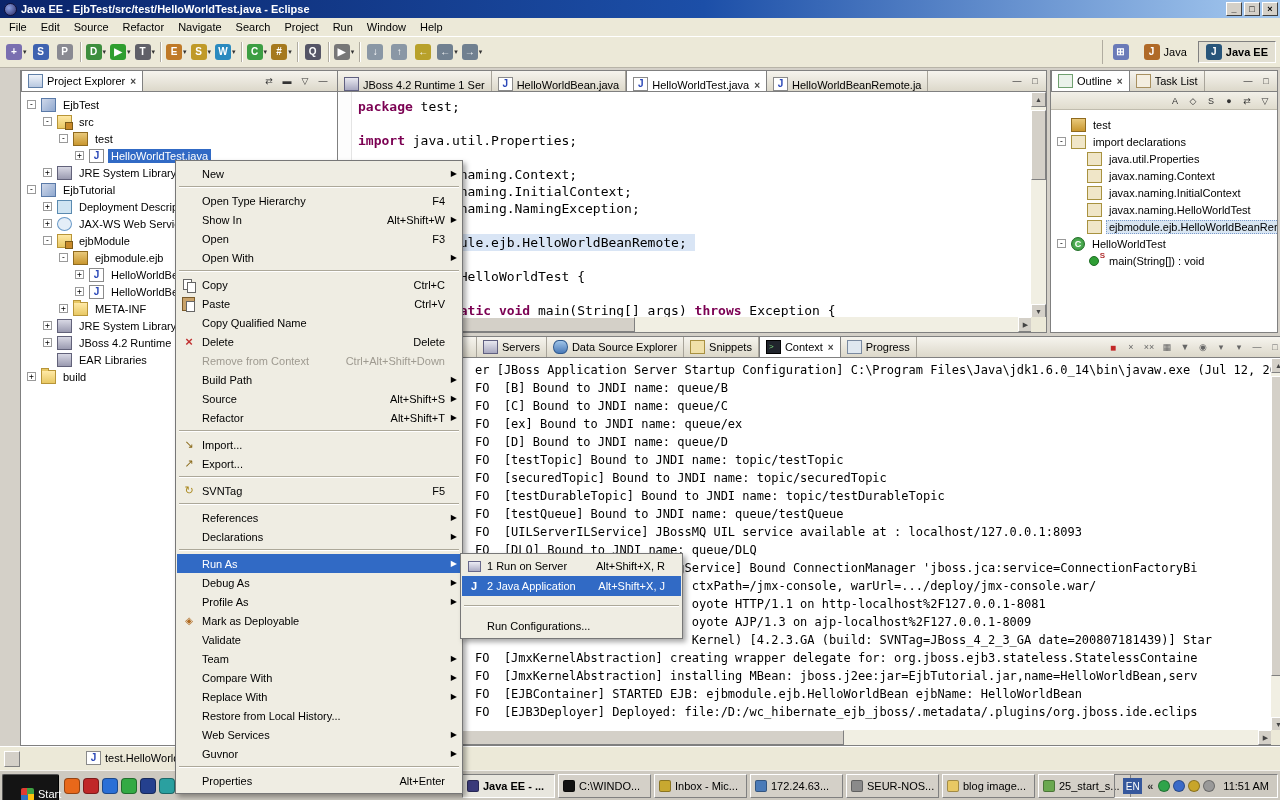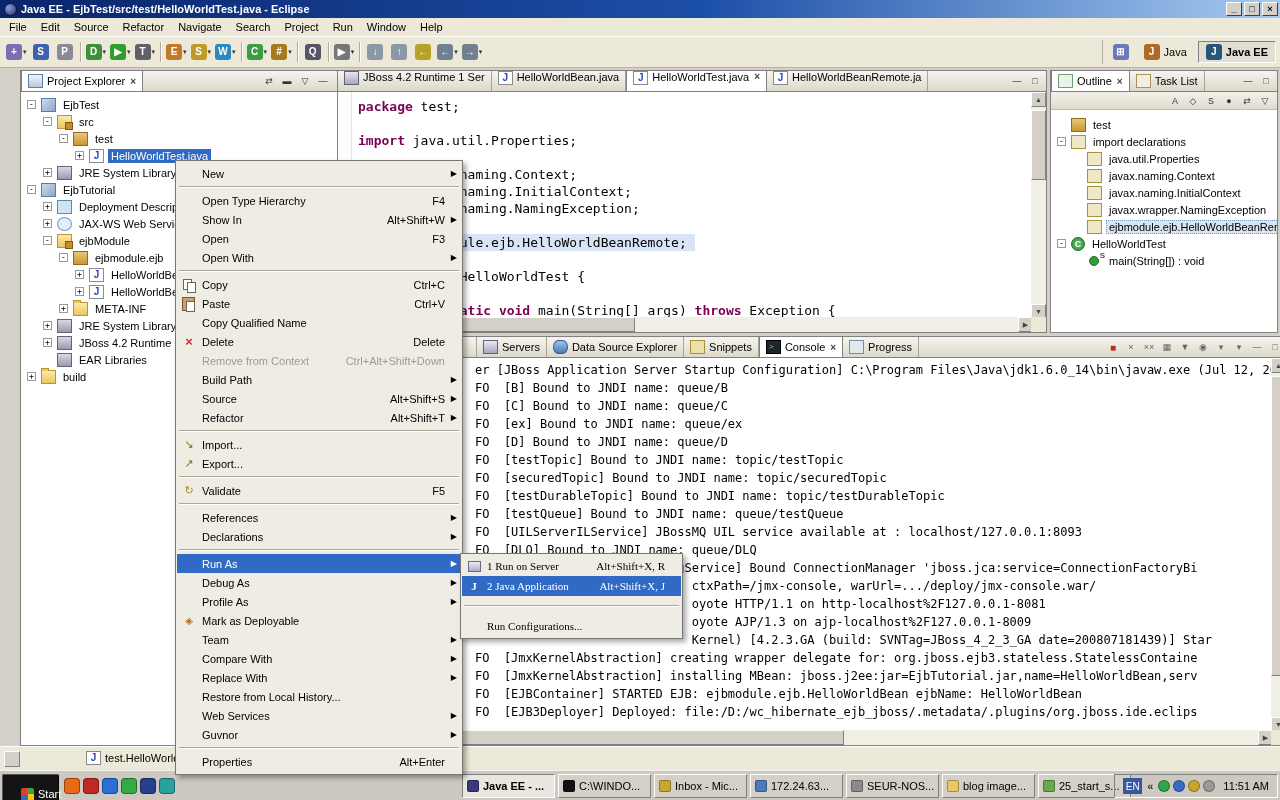--- a/index.html
+++ b/index.html
@@ -99,21 +99,21 @@
   .ic-console::after { content:">"; position:absolute; left:2px; top:0; color:#7FDD7F; font-size:8px; line-height:12px; }
   .ic-progress { background:#E0E8F0; border:1px solid #7A8AA0; }
   .ic-explorer { background:linear-gradient(#F0F4FA,#B8C8E0); border:1px solid #6080A8; }
   .ic-outline { background:#EAF2EA; border:1px solid #70A070; }
   .ic-tasklist { background:#F4EEE0; border:1px solid #A89060; }
 
   
   .etabrow { height:21px; background:linear-gradient(#F6F4EE,#DCD8CA); border-bottom:1px solid #808080;
     display:flex; align-items:stretch; }
   .etabs { display:flex; align-items:stretch; }
-  .etab { display:flex; align-items:flex-start; padding:0 6px; border-right:1px solid #A8A49A; white-space:nowrap; }
+  .etab { display:flex; align-items:flex-end; padding:0 6px; border-right:1px solid #A8A49A; white-space:nowrap; }
   .etab.active { background:#fff; border-left:1px solid #808080; border-right:1px solid #808080; }
   #codearea { position:absolute; left:0; top:21px; right:15px; bottom:15px; background:#fff; overflow:hidden; }
   #ruler { position:absolute; left:0; top:0; bottom:0; width:14px; background:#FDFDFD; border-right:1px solid #E4E4E4; }
   #code-lines { position:absolute; left:20px; top:6px; right:0; font-family:"DejaVu Sans Mono",monospace;
     font-size:13px; white-space:pre; }
   .cl { height:17px; line-height:17px; }
   .cl.hl { background:#D9E5F5; width:fit-content; padding-right:8px; }
   .kw { color:#7B0052; font-weight:bold; }
 
   
@@ -169,21 +169,21 @@
   .trayicons { display:flex; gap:3px; }
   .tri { width:12px; height:12px; border-radius:50%; border:1px solid rgba(0,0,0,.3); }
   #clock { margin-left:3px; }
 
   
   #ctxmenu { position:absolute; left:175px; top:160px; width:288px; background:#EFEDE3;
     border:1px solid #777; box-shadow:3px 3px 5px rgba(0,0,0,.35); padding:3px 1px; z-index:1000; }
   #submenu { position:absolute; left:460px; top:553px; width:223px; background:#EFEDE3;
     border:1px solid #777; box-shadow:3px 3px 5px rgba(0,0,0,.35); padding:2px 1px; z-index:1001; }
   .cmi { display:flex; align-items:center; height:19px; padding:0 16px 0 4px; position:relative; white-space:nowrap; }
-  #submenu .cmi { height:20px;font-family:Liberation Serif, serif; }
+  #submenu .cmi { height:20px; }
   .cmi.sep { height:8px; padding:0 2px; }
   .cmi.sep::before { content:""; flex:1; height:0; border-top:1px solid #ACA899; border-bottom:1px solid #fff; }
   .mi { width:16px; height:14px; margin-right:5px; flex:none; position:relative;
     display:inline-flex; align-items:center; justify-content:center; }
   .cmshortcut { margin-left:auto; padding-left:18px; }
   .cmarrow { position:absolute; right:4px; font-size:8px; }
   .cmarrow:empty { display:none; }
   .cmi.hl { background:#316AC5; color:#fff; }
   .cmi.hl .cmarrow, .cmi.hl .cmshortcut { color:#fff; }
   .cmi.dis { color:#9E9A90; }
@@ -592,21 +592,21 @@
 
         <div class="trow lvl1">
           <span class="exp hide"></span>
           <span class="ic ic-import"></span>
           <span class="tlabel">javax.naming.InitialContext</span>
         </div>
 
         <div class="trow lvl1">
           <span class="exp hide"></span>
           <span class="ic ic-import"></span>
-          <span class="tlabel">javax.wrapper.NamingException</span>
+          <span class="tlabel">javax.naming.HelloWorldTest</span>
         </div>
 
         <div class="trow lvl1 selbox">
           <span class="exp hide"></span>
           <span class="ic ic-import"></span>
           <span class="tlabel">ejbmodule.ejb.HelloWorldBeanRemote</span>
         </div>
 
         <div class="trow lvl0">
           <span class="exp">-</span>
@@ -645,21 +645,21 @@
           </div>
 
           <div class="vtab">
             <span class="ic ic-snip"></span>
             <span>Snippets</span>
 
           </div>
 
           <div class="vtab active">
             <span class="ic ic-console"></span>
-            <span>Console</span>
+            <span>Context</span>
             <span class="tclose">×</span>
           </div>
 
           <div class="vtab">
             <span class="ic ic-progress"></span>
             <span>Progress</span>
 
           </div>
         </div>
       <div class="vtools">
@@ -915,21 +915,21 @@
 
       <div class="cmi sep">
         
         
         
         
       </div>
 
       <div class="cmi">
         <span class="mi mi-refresh"></span>
-        <span class="cmlabel">Validate</span>
+        <span class="cmlabel">SVNTag</span>
         <span class="cmshortcut">F5</span>
 
       </div>
 
       <div class="cmi sep">
         
         
         
         
       </div>
@@ -976,20 +976,26 @@
         <span class="cmarrow">▶</span>
       </div>
 
       <div class="cmi">
         <span class="mi mi-deploy"></span>
         <span class="cmlabel">Mark as Deployable</span>
         <span class="cmshortcut"></span>
 
       </div>
 
+      <div class="cmi">
+        <span class="mi"></span>
+        <span class="cmlabel">Validate</span>
+        <span class="cmshortcut"></span>
+
+      </div>
 
       <div class="cmi">
         <span class="mi"></span>
         <span class="cmlabel">Team</span>
         <span class="cmshortcut"></span>
         <span class="cmarrow">▶</span>
       </div>
 
       <div class="cmi">
         <span class="mi"></span>

